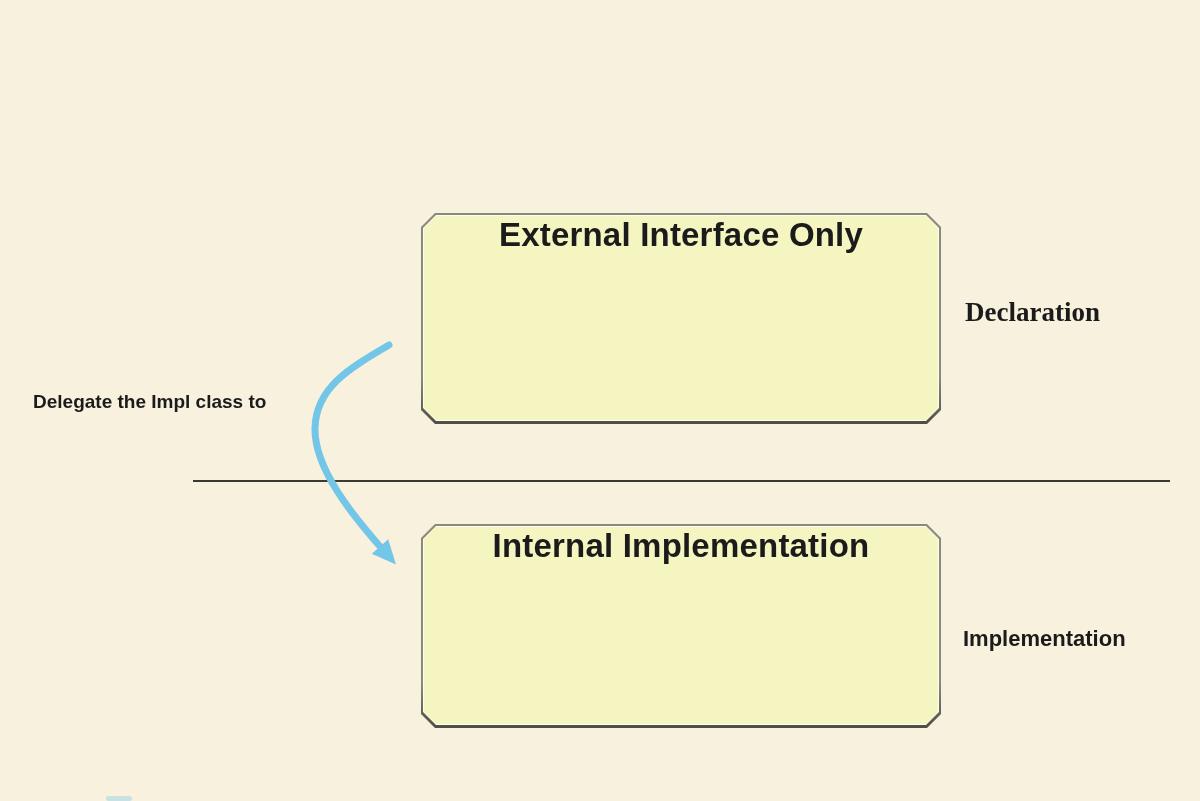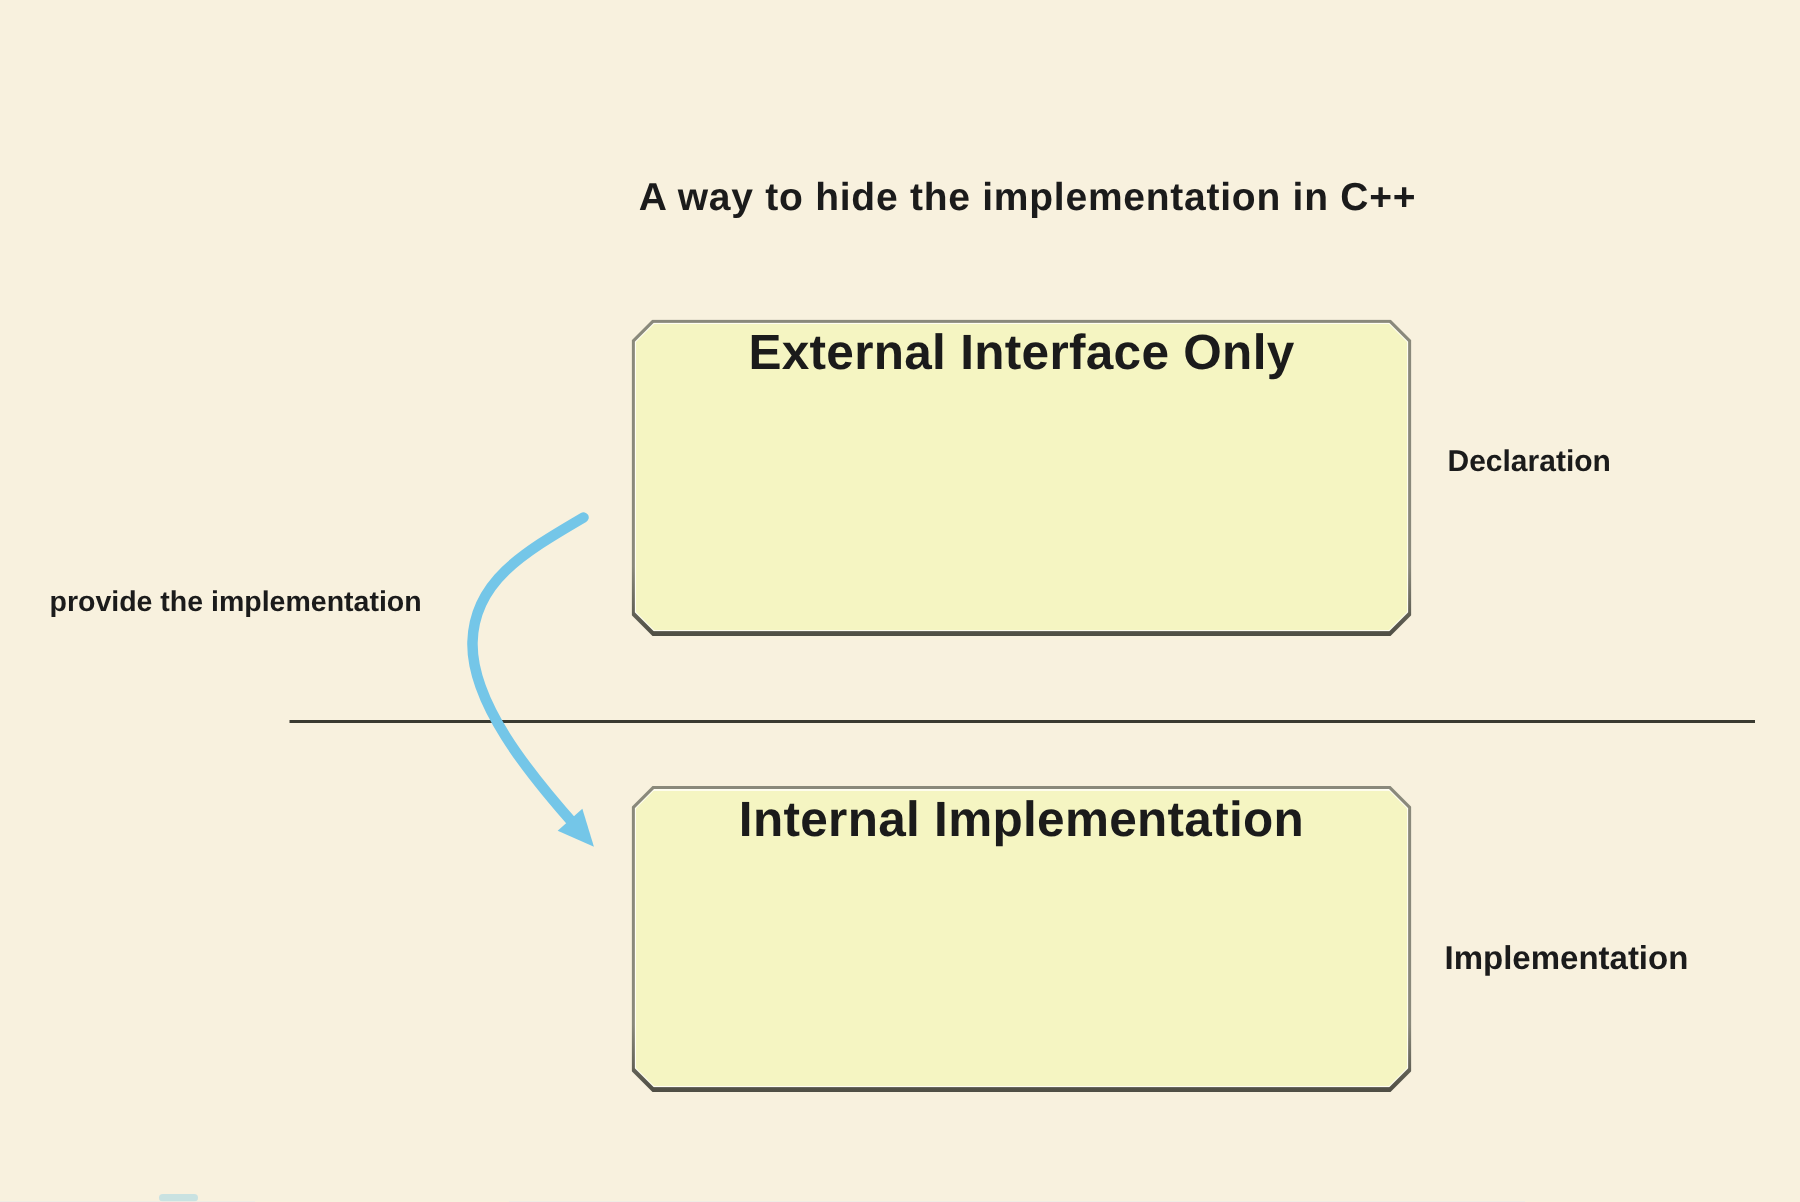--- a/index.html
+++ b/index.html
@@ -77,21 +77,21 @@
     color: var(--text, #1B1B1B);
     text-align: center;
   }
 
   .side-label {
     position: absolute;
     font-weight: bold;
     color: var(--text, #1B1B1B);
     white-space: nowrap;
   }
-  #declaration-label    { left: 965px; top: 297px; font-size: 20px; }
+  #declaration-label    { left: 965px; top: 297px; font-size: 27px; font-family: Liberation Serif, serif; }
   #implementation-label { left: 963px; top: 626px; font-size: 22px; }
 
   .annotation {
     position: absolute;
     left: 33px;
     top: 390px;
     font-size: 19px;
     font-weight: bold;
     line-height: 23px;
     color: var(--text, #1B1B1B);
@@ -132,24 +132,23 @@
     border-radius: 3px;
     background: var(--arrow, #74C6E8);
     opacity: 0.35;
   }
 </style>
 </head>
 <body>
 
 <div id="canvas">
 
-  <div class="diagram-title">A way to hide the implementation in C++</div>
 
   <div class="annotation">
-    <div>provide the implementation</div>
+    <div>Delegate the Impl class to</div>
   </div>
 
   <div class="divider"></div>
 
   <div id="top-box" class="box-outer chamfer">
     <div class="box-mid">
       <div class="box-inner">
         <span class="box-label">External Interface Only</span>
       </div>
     </div>

